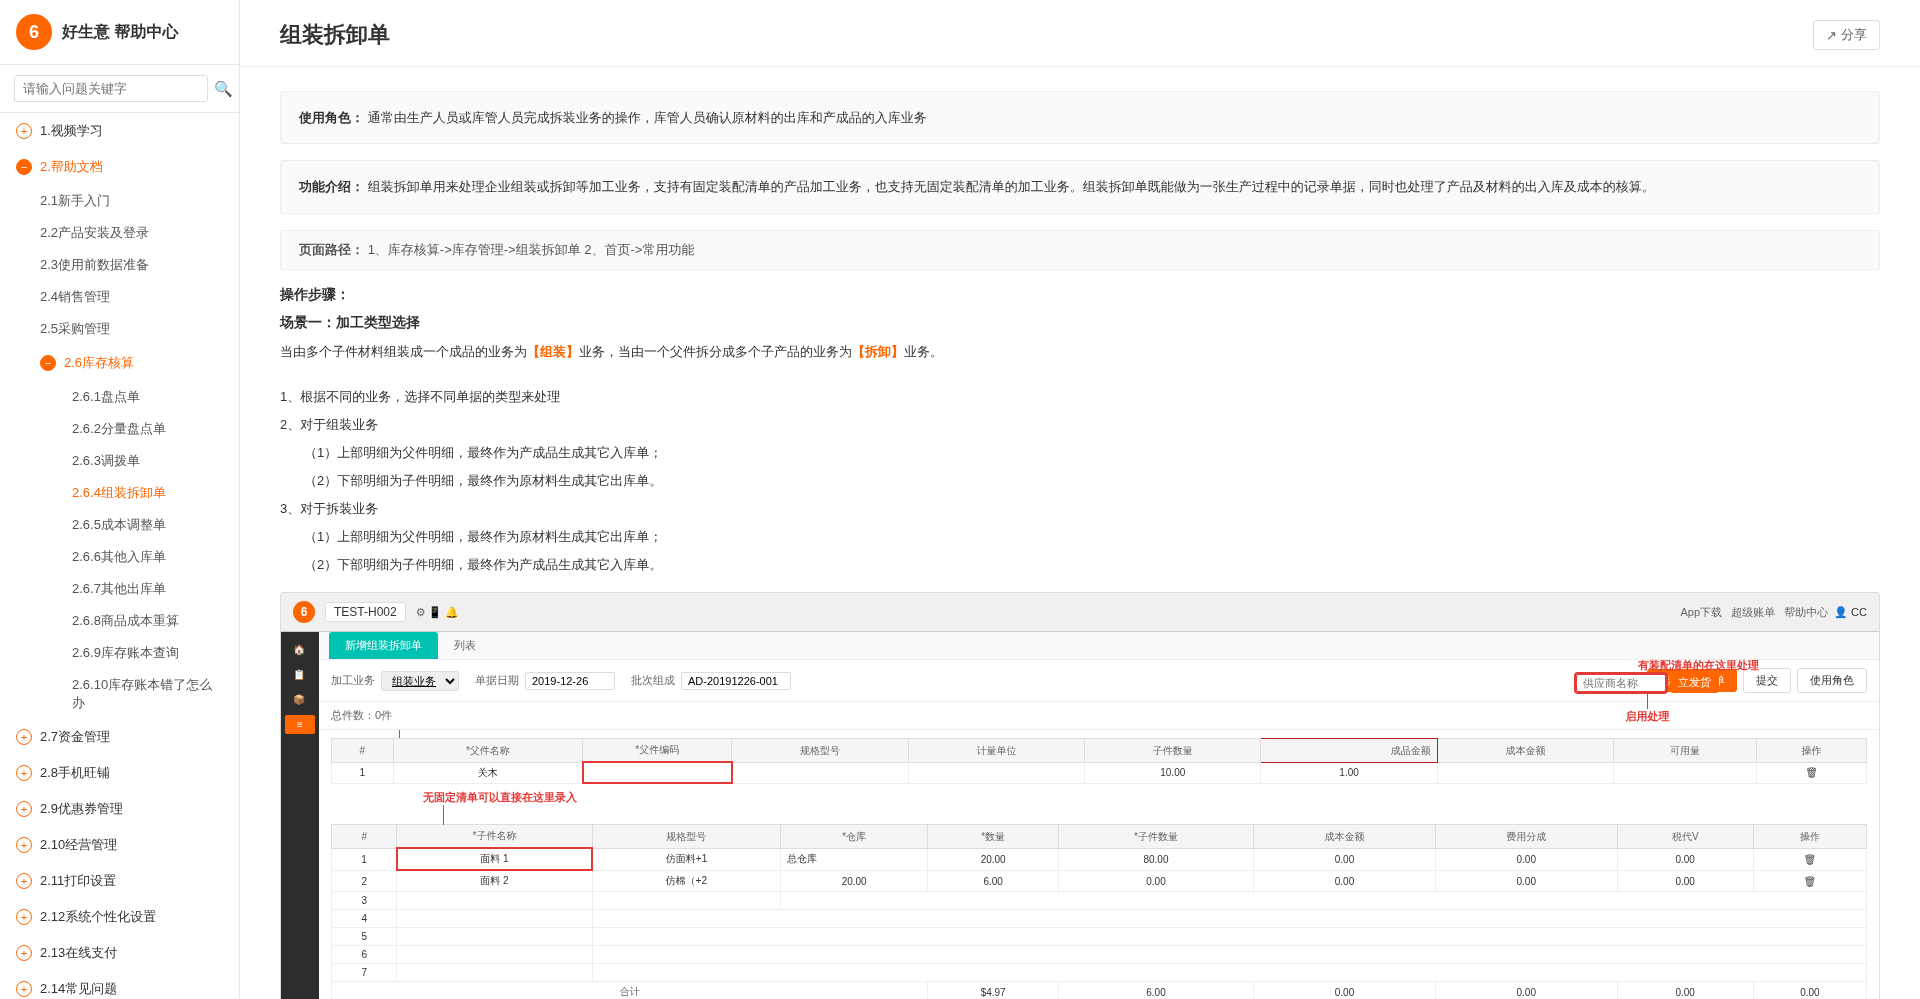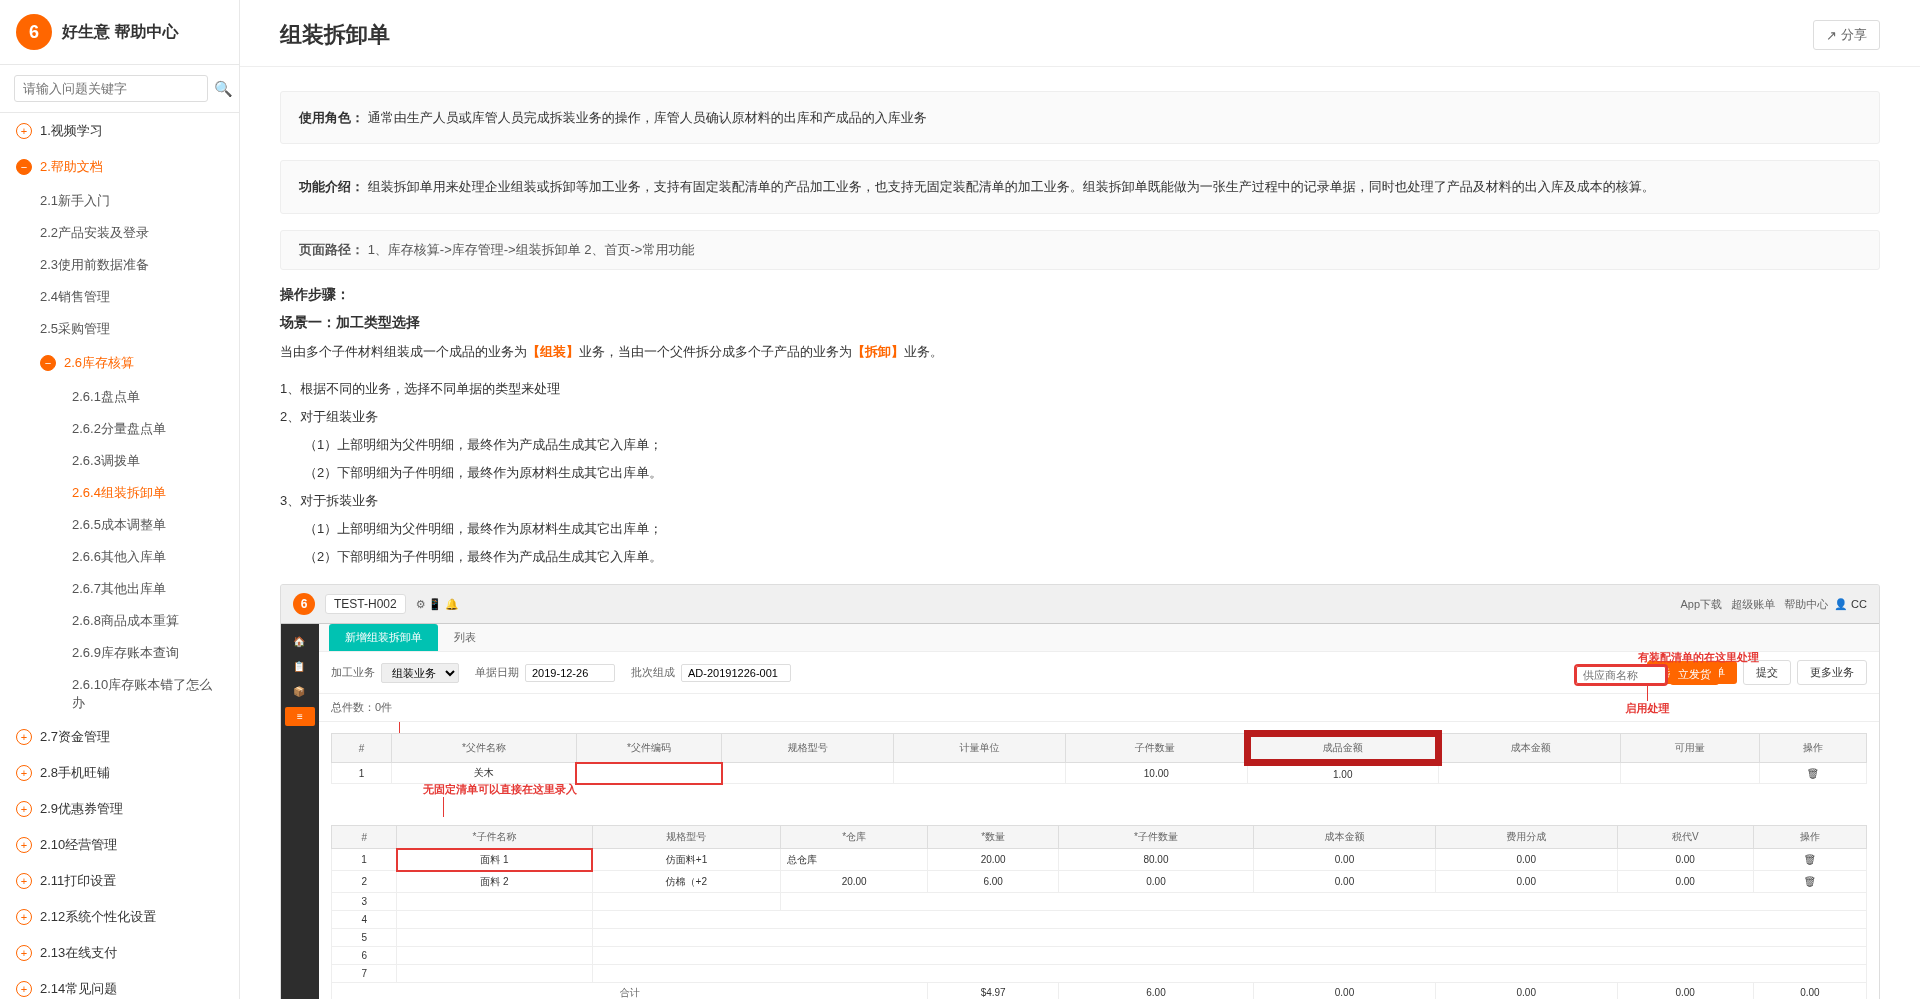--- a/index.html
+++ b/index.html
@@ -39,21 +39,21 @@
 
     .screenshot-img { width: 100%; border: 1px solid #ddd; border-radius: 3px; margin-top: 14px; overflow: hidden; background: #eee; }
     .fake-table { width: 100%; border-collapse: collapse; font-size: 10px; }
     .fake-table th { background: #f5f5f5; border: 1px solid #ddd; padding: 3px 6px; text-align: center; color: #666; }
     .fake-table td { border: 1px solid #eee; padding: 3px 6px; text-align: center; color: #333; }
 
     .page-path { background: #fafafa; border: 1px solid #eee; border-radius: 3px; padding: 10px 18px; margin-bottom: 16px; font-size: 13px; color: #555; }
 
     .ops-section { margin-bottom: 10px; }
     .scene-title { font-size: 14px; font-weight: bold; margin-bottom: 8px; color: #333; }
-    .scene-desc { font-size: 13px; line-height: 1.9; color: #333; margin-bottom: 12px; }
+    .scene-desc { font-size: 13px; line-height: 1.9; color: #333; margin-bottom: 20px; }
     .steps-list { font-size: 13px; line-height: 2; color: #333; }
     .steps-list .step { margin-bottom: 2px; }
     .steps-list .sub-step { padding-left: 24px; }
   </style>
 </head>
 <body>
 
 <div class="sidebar">
   <div class="sidebar-logo">
     <div class="logo-icon">6</div>
@@ -204,21 +204,21 @@
           <div style="flex:1; background:#fff;">
 
             <div style="display:flex; align-items:center; border-bottom:1px solid #eee; padding:0 10px; background:#f9f9f9;">
               <div style="background:#00c2b2; color:#fff; padding:6px 16px; font-size:11px; border-radius:3px 3px 0 0; cursor:pointer; margin-right:4px;">新增组装拆卸单</div>
               <div style="padding:6px 12px; font-size:11px; color:#666; cursor:pointer;">列表</div>
             </div>
 
             <div style="padding:8px 12px; display:flex; align-items:center; gap:16px; border-bottom:1px solid #eee; flex-wrap:wrap; position:relative;">
               <div style="display:flex; align-items:center; gap:6px; font-size:11px;">
                 <span style="color:#666;">加工业务</span>
-                <select style="border:1px solid #ddd; padding:2px 6px; font-size:11px; border-radius:2px;">
+                <select style="border:1px solid #ddd; padding:2px 6px; font-size:11px; border-radius:2px;text-decoration:underline;">
                   <option>组装业务</option>
                   <option>拆卸业务</option>
                 </select>
               </div>
               <div style="display:flex; align-items:center; gap:6px; font-size:11px;">
                 <span style="color:#666;">单据日期</span>
                 <input type="text" value="2019-12-26" style="border: 1px solid rgb(221, 221, 221); padding: 2px 6px; font-size: 11px; border-radius: 2px; width: 90px;">
               </div>
               <div style="display:flex; align-items:center; gap:6px; font-size:11px;">
                 <span style="color:#666;">批次组成</span>
@@ -226,21 +226,21 @@
               </div>
 
               <div style="position:absolute; right:120px; top:-2px; display:flex; flex-direction:column; align-items:center;">
                 <span style="color:#e53935; font-size:11px; font-weight:bold; white-space:nowrap;margin-left:9px;">有装配清单的在这里处理</span>
                 <div style="width:1px; height:20px; background:#e53935; margin:0 auto;"></div>
               </div>
 
               <div style="margin-left:auto; display:flex; gap:6px; align-items:center;">
                 <button style="background:#f60; color:#fff; border:none; border-radius:3px; padding:4px 12px; font-size:11px; cursor:pointer;">选择装配清单</button>
                 <button style="background:#fff; color:#333; border:1px solid #ddd; border-radius:3px; padding:4px 12px; font-size:11px; cursor:pointer;">提交</button>
-                <button style="background:#fff; color:#333; border:1px solid #ddd; border-radius:3px; padding:4px 12px; font-size:11px; cursor:pointer;">更多业务</button>
+                <button style="background:#fff; color:#333; border:1px solid #ddd; border-radius:3px; padding:4px 12px; font-size:11px; cursor:pointer;">使用角色</button>
               </div>
             </div>
 
             <div style="padding:6px 12px; display:flex; align-items:center; gap:16px; border-bottom:1px solid #eee; position:relative; background:#fff;">
               <div style="font-size:11px; color:#666;">
                 总件数：<span>0件</span>
               </div>
 
               <div style="position:absolute; left:60px; top:28px; display:flex; flex-direction:column; align-items:flex-start;">
                 <div style="width:1px; height:15px; background:#e53935; margin-left:20px;"></div>
@@ -260,21 +260,21 @@
             <div style="padding:8px 12px; position:relative;">
               <table class="fake-table" style="width:100%; border-collapse:collapse; font-size:10px; margin-bottom:8px;">
                 <thead>
                   <tr>
                     <th style="background:#f5f5f5; border:1px solid #ddd; padding:4px 6px; text-align:center; color:#666; font-weight:normal;">#</th>
                     <th style="background:#f5f5f5; border:1px solid #ddd; padding:4px 6px; text-align:center; color:#666; font-weight:normal;">*父件名称</th>
                     <th style="background:#f5f5f5; border:1px solid #ddd; padding:4px 0; text-align:center; color:#666; font-weight:normal;">*父件编码</th>
                     <th style="background:#f5f5f5; border:1px solid #ddd; padding:4px 6px; text-align:center; color:#666; font-weight:normal;">规格型号</th>
                     <th style="background:#f5f5f5; border:1px solid #ddd; padding:4px 6px; text-align:center; color:#666; font-weight:normal;">计量单位</th>
                     <th style="background:#f5f5f5; border:1px solid #ddd; padding:4px 6px; text-align:center; color:#666; font-weight:normal;">子件数量</th>
-                    <th style="background:#f5f5f5; border:7px solid #b91c1c; padding:4px 6px; text-align:center; color:#666; font-weight:normal;">成品金额</th>
+                    <th style="background:#f5f5f5; border:1px solid #b91c1c; padding:4px 6px; text-align:right; color:#666; font-weight:normal;">成品金额</th>
                     <th style="background:#f5f5f5; border:1px solid #ddd; padding:4px 6px; text-align:center; color:#666; font-weight:normal;">成本金额</th>
                     <th style="background:#f5f5f5; border:1px solid #ddd; padding:4px 6px; text-align:center; color:#666; font-weight:normal;">可用量</th>
                     <th style="background:#f5f5f5; border:1px solid #ddd; padding:4px 6px; text-align:center; color:#666; font-weight:normal;">操作</th>
                   </tr>
                 </thead>
                 <tbody>
                   <tr>
                     <td style="border:1px solid #eee; padding:3px 6px; text-align:center;">1</td>
                     <td style="border:1px solid #eee; padding:3px 6px; text-align:center;">关木</td>
                     <td style="border:2px solid #e53935; padding:3px 6px; text-align:center;"></td>

